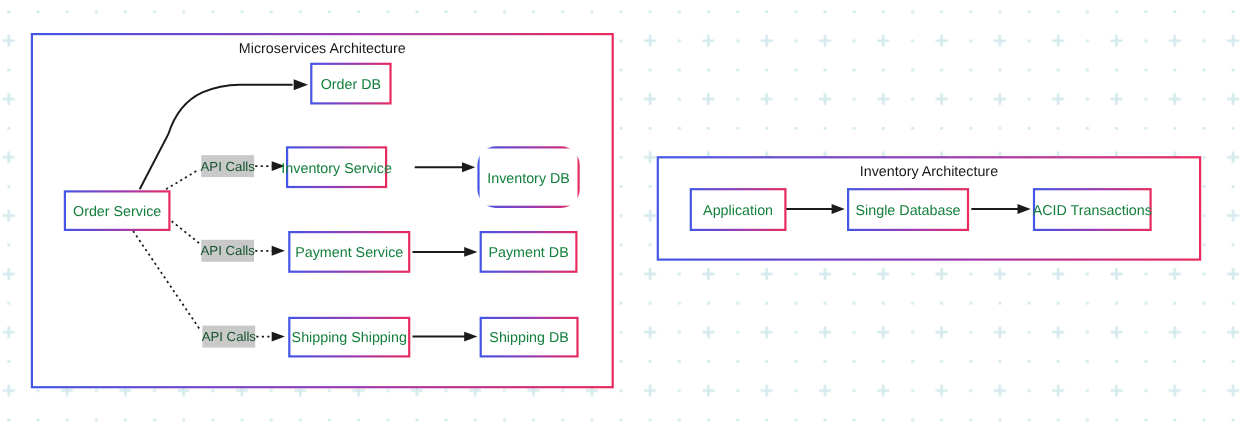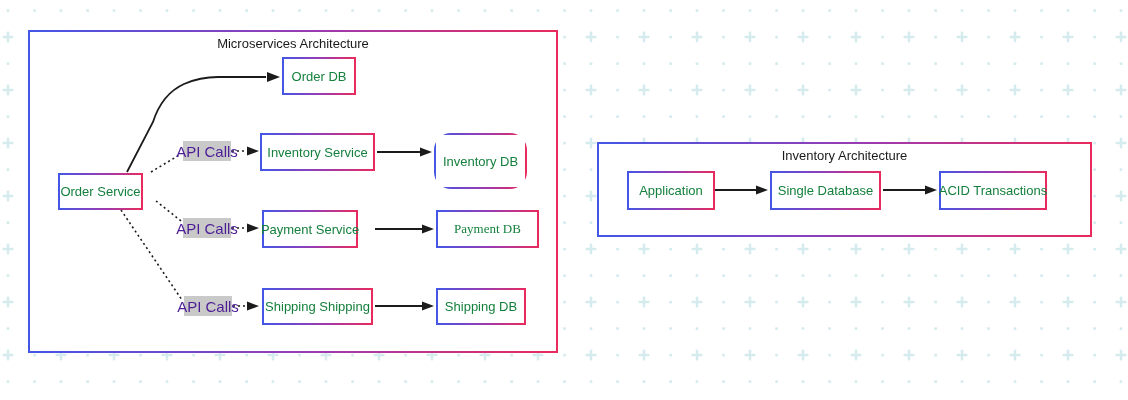--- a/index.html
+++ b/index.html
@@ -41,22 +41,22 @@
     width:100%;height:100%;
     background:#ffffff;
     display:flex;align-items:center;justify-content:center;
     font-size:13px;color:#15803d;
     white-space:nowrap;
     box-sizing:border-box;
   }
   .edge-label{
     position:absolute;
     background:#c9c9c9;
-    color:#4c1d95;
-    font-size:15px;
+    color:#14532d;
+    font-size:12px;
     display:flex;align-items:center;justify-content:center;
     z-index:3;
     white-space:nowrap;
   }
 </style>
 </head>
 <body>
 
 <div id="stage">
 
@@ -119,36 +119,36 @@
       <polygon points="434,306 422,301.5 422,310.5"></polygon>
       <polygon points="768,190 756,185.5 756,194.5"></polygon>
       <polygon points="937,190 925,185.5 925,194.5"></polygon>
     </g>
   </svg>
 
   <div class="edge-label" style="left:183px;top:141px;width:48px;height:20px;">API Calls</div>
   <div class="edge-label" style="left:183px;top:218px;width:48px;height:20px;">API Calls</div>
   <div class="edge-label" style="left:184px;top:296px;width:48px;height:20px;">API Calls</div>
 
-  <div class="node" style="left:58px;top:173px;width:85px;height:37px;">
+  <div class="node" style="left:58px;top:173px;width:97px;height:37px;">
     <div class="node-inner">Order Service</div>
   </div>
   <div class="node" style="left:282px;top:57px;width:74px;height:38px;">
     <div class="node-inner">Order DB</div>
   </div>
-  <div class="node" style="left:260px;top:133px;width:115px;height:38px;">
+  <div class="node" style="left:260px;top:133px;width:92px;height:38px;">
     <div class="node-inner">Inventory Service</div>
   </div>
   <div class="node" style="left:434px;top:133px;width:93px;height:56px;border-radius:17px;">
     <div class="node-inner">Inventory DB</div>
   </div>
-  <div class="node" style="left:262px;top:210px;width:96px;height:38px;">
+  <div class="node" style="left:262px;top:210px;width:111px;height:38px;">
     <div class="node-inner">Payment Service</div>
   </div>
-  <div class="node" style="left:436px;top:210px;width:103px;height:38px;font-family:Liberation Serif, serif;">
+  <div class="node" style="left:436px;top:210px;width:89px;height:38px;">
     <div class="node-inner">Payment DB</div>
   </div>
   <div class="node" style="left:262px;top:288px;width:111px;height:37px;">
     <div class="node-inner">Shipping Shipping</div>
   </div>
   <div class="node" style="left:436px;top:288px;width:90px;height:37px;">
     <div class="node-inner">Shipping DB</div>
   </div>
 
   <div class="node" style="left:627px;top:171px;width:88px;height:39px;">

